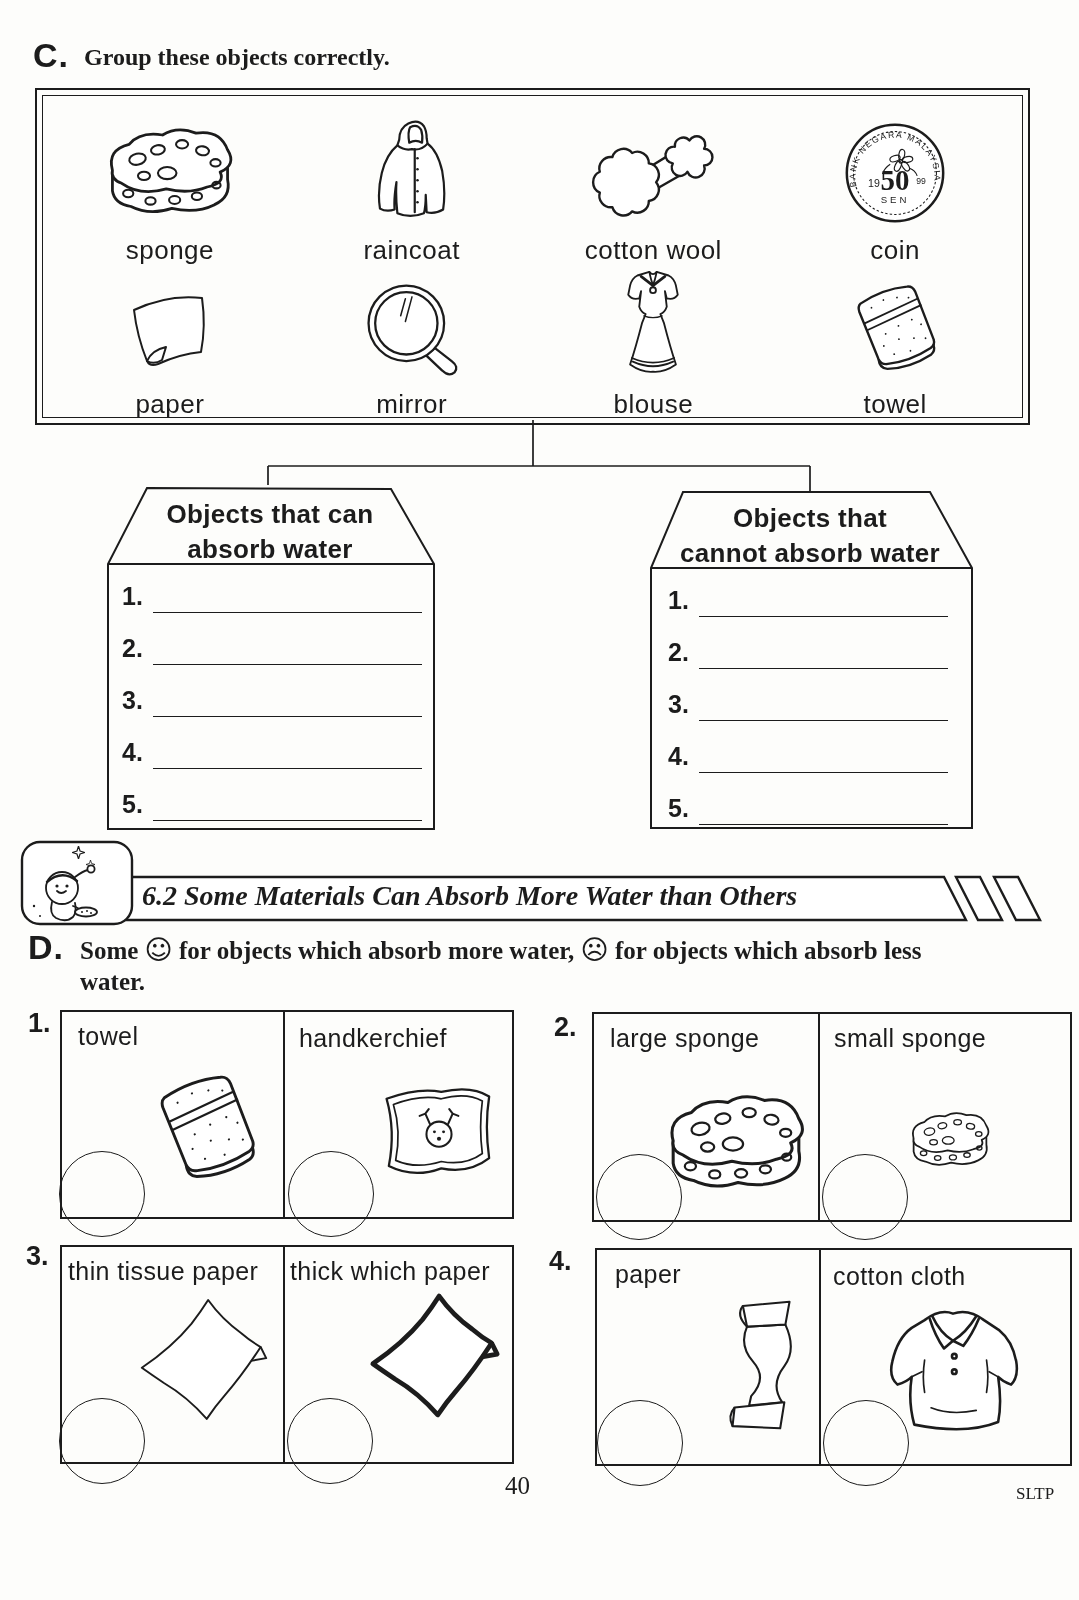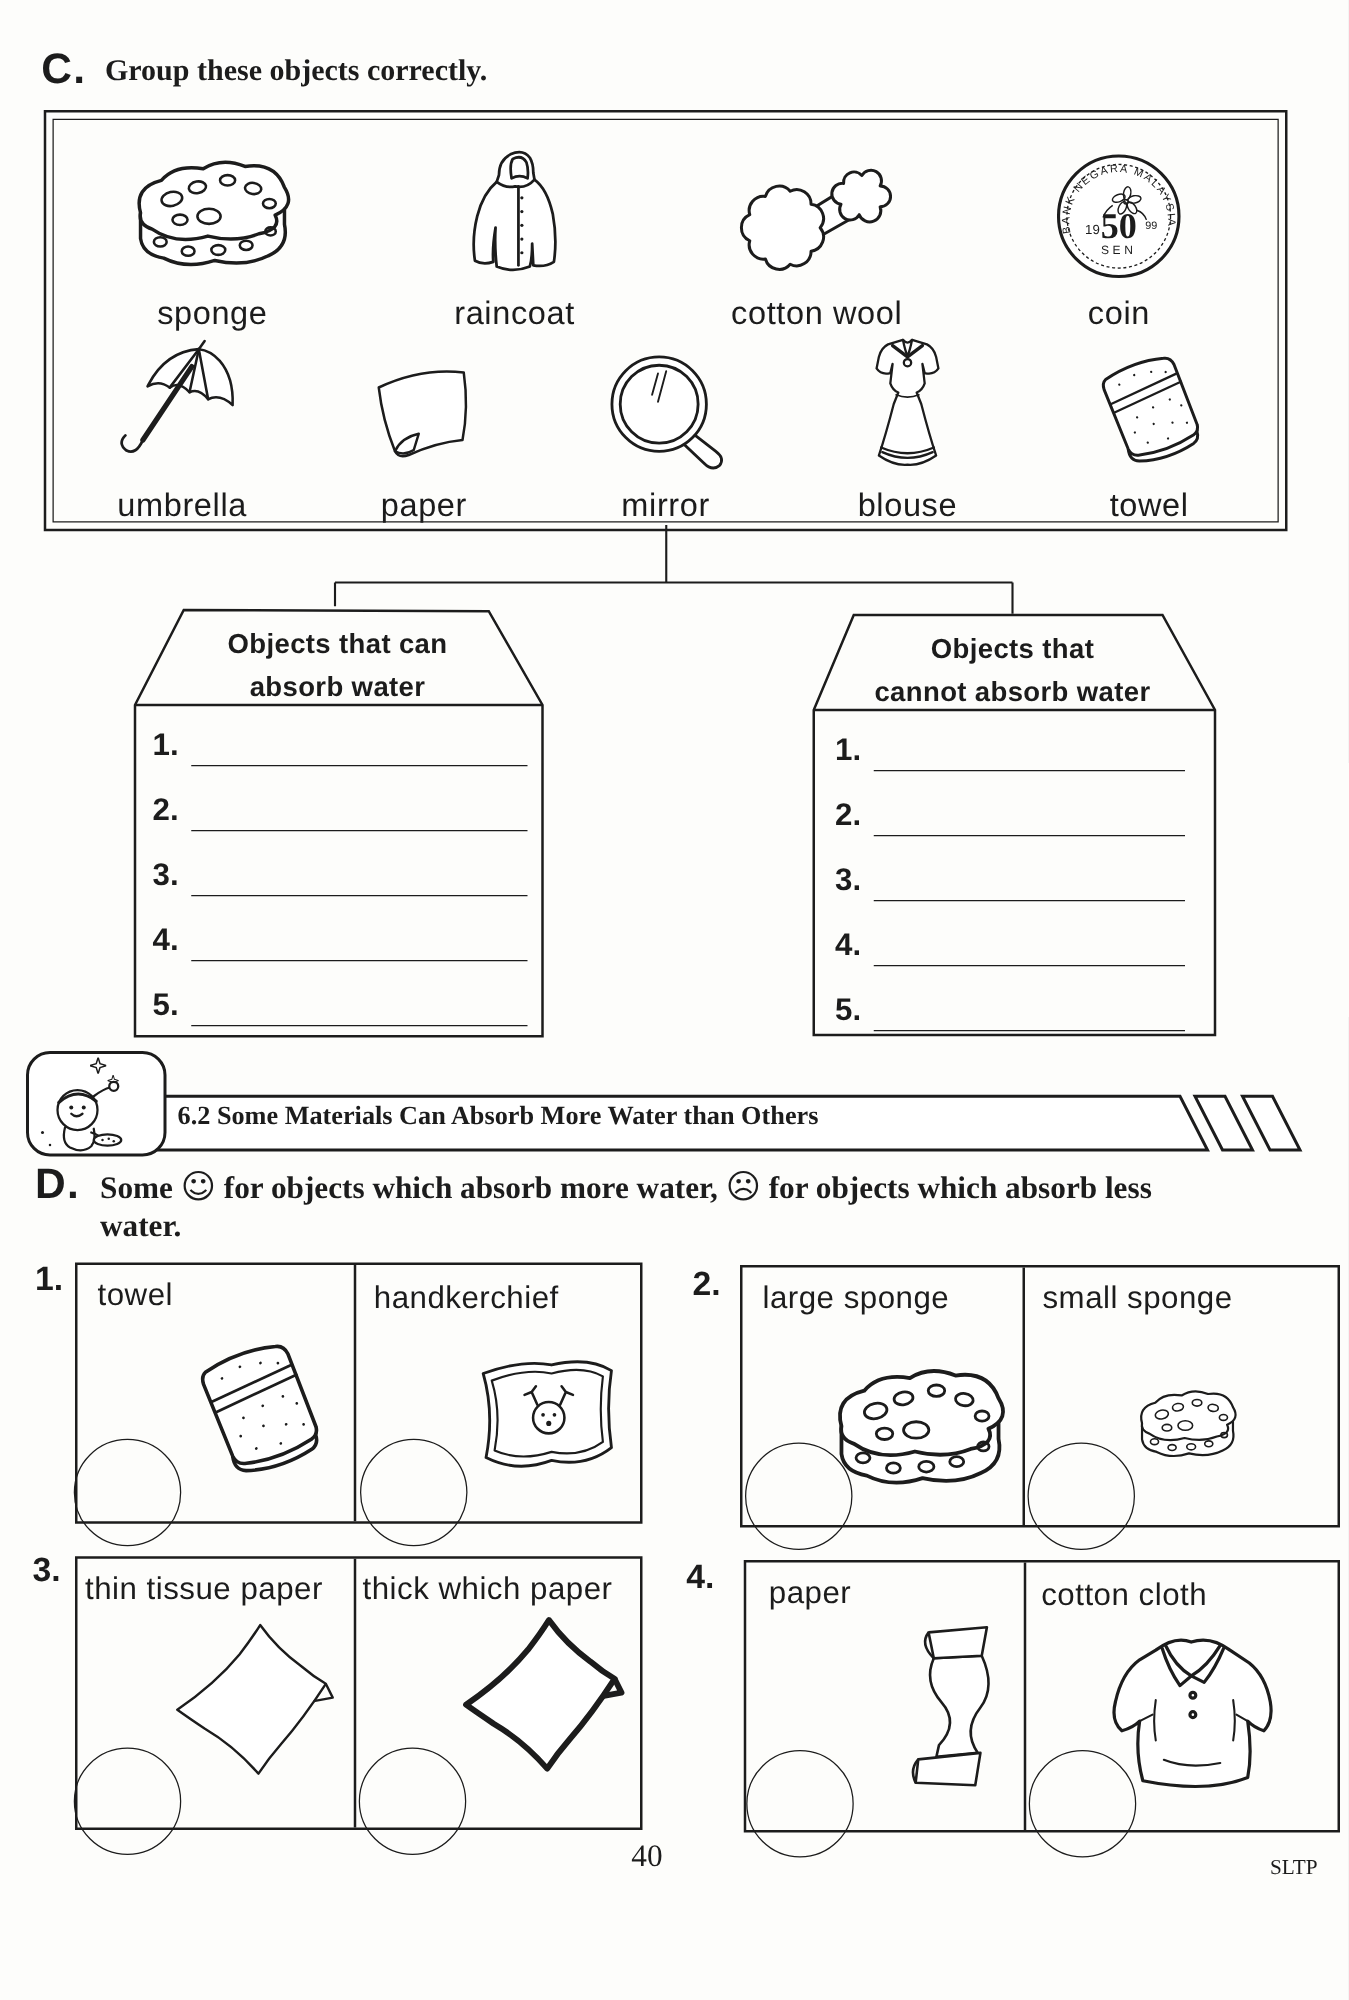--- a/index.html
+++ b/index.html
@@ -10,26 +10,26 @@
   .big-letter{font-weight:bold;font-size:34px;letter-spacing:1px;}
   .serif-instr{font-family:"Liberation Serif",serif;font-weight:bold;font-size:24px;}
   
   .objbox-outer{border:2.2px solid #1c1c1c;}
   .objbox-inner{position:absolute;left:5px;top:5px;right:5px;bottom:5px;border:1.6px solid #1c1c1c;}
   .objrow{position:absolute;left:6px;right:6px;display:flex;}
   .objcell{flex:1;display:flex;flex-direction:column;align-items:center;}
   .iconzone{display:flex;align-items:flex-end;justify-content:center;}
   .objlabel{font-size:26px;letter-spacing:.5px;margin-top:9px;white-space:nowrap;}
   
-  .boxtitle{font-weight:bold;font-size:22px;text-align:center;line-height:35px;letter-spacing:.3px;}
+  .boxtitle{font-weight:bold;font-size:26px;text-align:center;line-height:35px;letter-spacing:.3px;}
   .ansrow{position:absolute;display:flex;align-items:flex-end;height:36px;}
   .ansnum{font-weight:bold;font-size:25px;line-height:1;margin-bottom:4px;}
   .ansline{flex:1;margin-left:10px;border-bottom:1.7px solid #1c1c1c;height:100%;}
   
-  .banner-title{font-family:"Liberation Serif",serif;font-weight:bold;font-size:21px;white-space:nowrap;}
+  .banner-title{font-family:"Liberation Serif",serif;font-style:italic;font-weight:bold;font-size:28px;white-space:nowrap;}
   
   .face{font-family:"DejaVu Sans",sans-serif;font-weight:normal;font-size:27px;}
   .ditem{position:absolute;border:2.2px solid #1c1c1c;}
   .dnum{position:absolute;font-weight:bold;font-size:27px;}
   .dcell{position:absolute;top:0;bottom:0;}
   .dcell.left{left:0;border-right:2px solid #1c1c1c;}
   .dlabel{position:absolute;font-size:25px;letter-spacing:.4px;white-space:nowrap;}
   .art{position:absolute;}
   .answer-circle{position:absolute;width:84px;height:84px;border:1.7px solid #1c1c1c;border-radius:50%;background:transparent;}
   .footer-serif{font-family:"Liberation Serif",serif;}
@@ -281,28 +281,20 @@
               <text x="55" y="86" font-size="10" letter-spacing="3" text-anchor="middle" fill="#1c1c1c">SEN</text>
             </svg>
           </div>
           <div class="objlabel">coin</div>
         </div>
       </div>
 
       <div class="objrow" style="top:172px;">
         <div class="objcell">
           <div class="iconzone" style="height:112px;">
-              <svg class="art" style="position:static" width="112" height="110">
-                <use href="#icon-umbrella" width="100%" height="100%"></use>
-              </svg>
-            </div>
-          <div class="objlabel">umbrella</div>
-        </div>
-        <div class="objcell">
-          <div class="iconzone" style="height:112px;">
               <svg class="art" style="position:static" width="100" height="96">
                 <use href="#icon-papersheet" width="100%" height="100%"></use>
               </svg>
             </div>
           <div class="objlabel">paper</div>
         </div>
         <div class="objcell">
           <div class="iconzone" style="height:112px;">
               <svg class="art" style="position:static" width="106" height="102">
                 <use href="#icon-mirror" width="100%" height="100%"></use>

